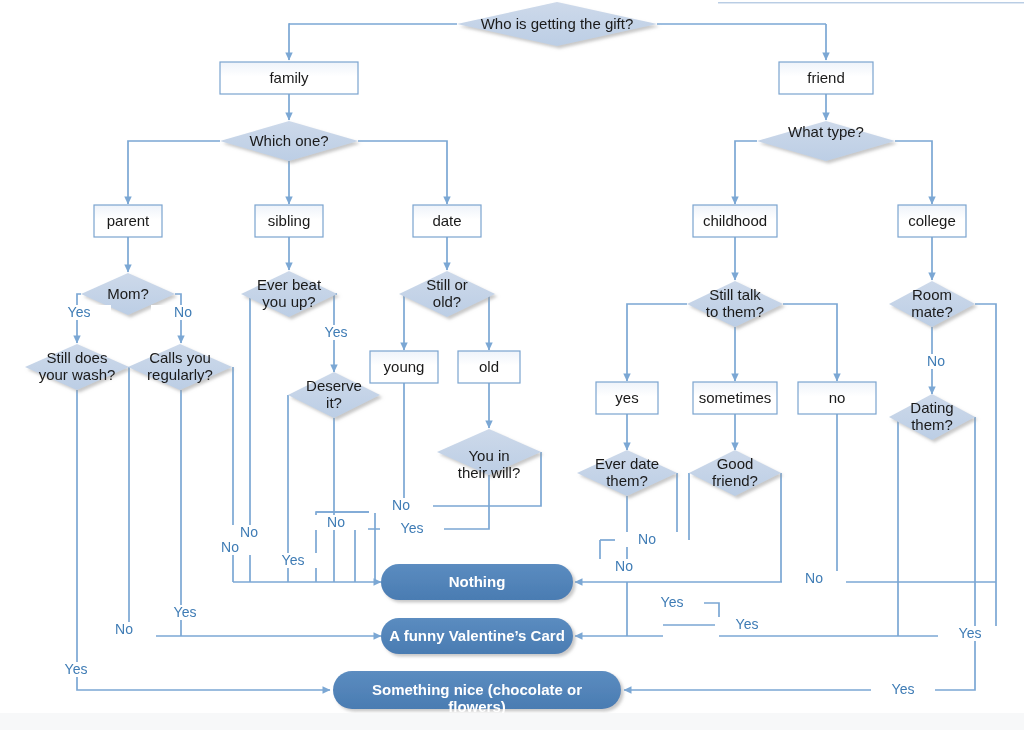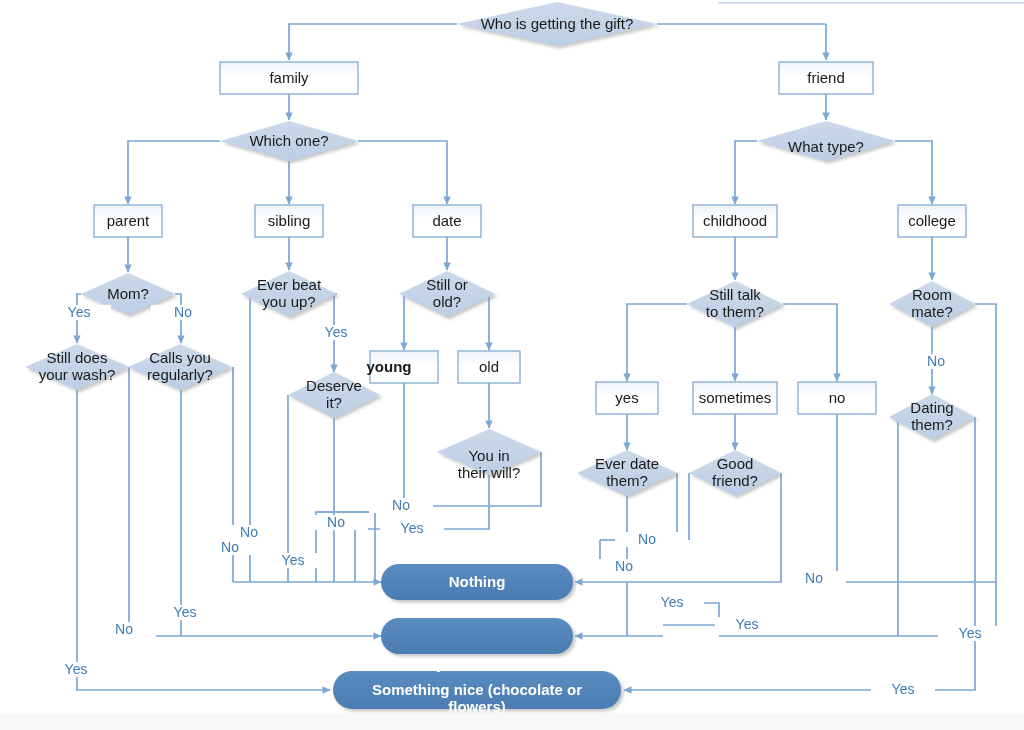--- a/index.html
+++ b/index.html
@@ -218,56 +218,56 @@
         <rect x="381" y="618" width="192" height="36" rx="18" ry="18" fill="url(#termgrad)" stroke="none" filter="url(#sh)"></rect>
         <rect x="333" y="671" width="288" height="38" rx="19" ry="19" fill="url(#termgrad)" stroke="none" filter="url(#sh)"></rect>
       </g>
   </svg>
 
   <div id="labels">
       <div class="lbl" style="left: 447px; width: 220px; top: 14.5px;">Who is getting the gift?</div>
       <div class="lbl" style="left: 179px; width: 220px; top: 68.5px;">family</div>
       <div class="lbl" style="left: 716px; width: 220px; top: 68.5px;">friend</div>
       <div class="lbl" style="left: 179px; width: 220px; top: 131.5px;">Which one?</div>
-      <div class="lbl" style="left: 716px; width: 220px; top: 138px;">What type?</div>
+      <div class="lbl" style="left: 716px; width: 220px; top: 123px;">What type?</div>
       <div class="lbl" style="left: 18px; width: 220px; top: 211.5px;">parent</div>
       <div class="lbl" style="left: 179px; width: 220px; top: 211.5px;">sibling</div>
       <div class="lbl" style="left: 337px; width: 220px; top: 211.5px;">date</div>
       <div class="lbl" style="left: 625px; width: 220px; top: 211.5px;">childhood</div>
       <div class="lbl" style="left: 822px; width: 220px; top: 211.5px;">college</div>
       <div class="lbl" style="left: 18px; width: 220px; top: 285px;">Mom?</div>
       <div class="lbl" style="left: 179px; width: 220px; top: 276px;">Ever beat
 you up?</div>
       <div class="lbl" style="left: 337px; width: 220px; top: 276px;">Still or
 old?</div>
       <div class="lbl" style="left: 625px; width: 220px; top: 286px;">Still talk
 to them?</div>
       <div class="lbl" style="left: 822px; width: 220px; top: 286px;">Room
 mate?</div>
       <div class="lbl" style="left: -33px; width: 220px; top: 349px;">Still does
 your wash?</div>
       <div class="lbl" style="left: 70px; width: 220px; top: 349px;">Calls you
 regularly?</div>
-      <div class="lbl" style="left: 279px; width: 220px; top: 357.5px; font-weight: bold;">young</div>
+      <div class="lbl" style="left: 294px; width: 220px; top: 357.5px;">young</div>
       <div class="lbl" style="left: 379px; width: 220px; top: 357.5px;">old</div>
       <div class="lbl" style="left: 224px; width: 220px; top: 377px;">Deserve
 it?</div>
       <div class="lbl" style="left: 517px; width: 220px; top: 388.5px;">yes</div>
       <div class="lbl" style="left: 625px; width: 220px; top: 388.5px;">sometimes</div>
       <div class="lbl" style="left: 727px; width: 220px; top: 388.5px;">no</div>
       <div class="lbl" style="left: 822px; width: 220px; top: 399px;">Dating
 them?</div>
       <div class="lbl" style="left: 379px; width: 220px; top: 434px; margin-top: 13px;">You in
 their will?</div>
       <div class="lbl" style="left: 517px; width: 220px; top: 455px; text-align: center;">Ever date
 them?</div>
       <div class="lbl" style="left: 625px; width: 220px; top: 455px;">Good
 friend?</div>
       <div class="lbl term" style="left: 367px; width: 220px; top: 572.5px;">Nothing</div>
-      <div class="lbl term" style="left: 367px; width: 220px; top: 626.5px; margin-top: 28px;">A funny Valentine’s Card</div>
+      <div class="lbl term" style="left: 367px; width: 220px; top: 626.5px;">A funny Valentine’s Card</div>
       <div class="lbl term" style="left: 367px; width: 220px; top: 680.5px;">Something nice (chocolate or flowers)</div>
     </div>
   <div id="edge-labels">
       <div class="edge-lbl" style="left: 47px; top: 305px; width: 60px;">Yes</div>
       <div class="edge-lbl" style="left: 151px; top: 305px; width: 60px;">No</div>
       <div class="edge-lbl" style="left: 304px; top: 325px; width: 60px;">Yes</div>
       <div class="edge-lbl" style="left: 904px; top: 354px; width: 60px;">No</div>
       <div class="edge-lbl" style="left: 369px; top: 498px; width: 60px;">No</div>
       <div class="edge-lbl" style="left: 380px; top: 521px; width: 60px;">Yes</div>
       <div class="edge-lbl" style="left: 304px; top: 515px; width: 60px;">No</div>

